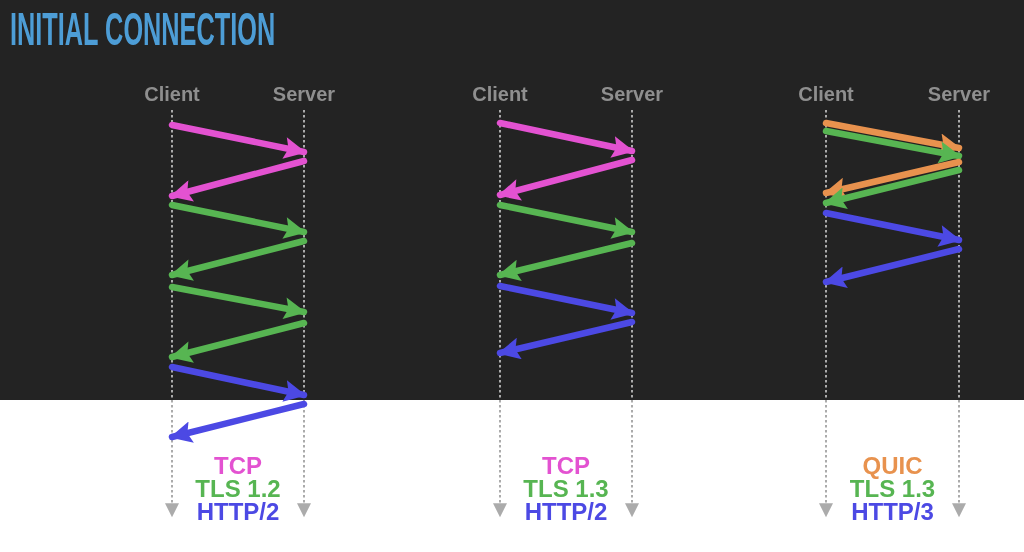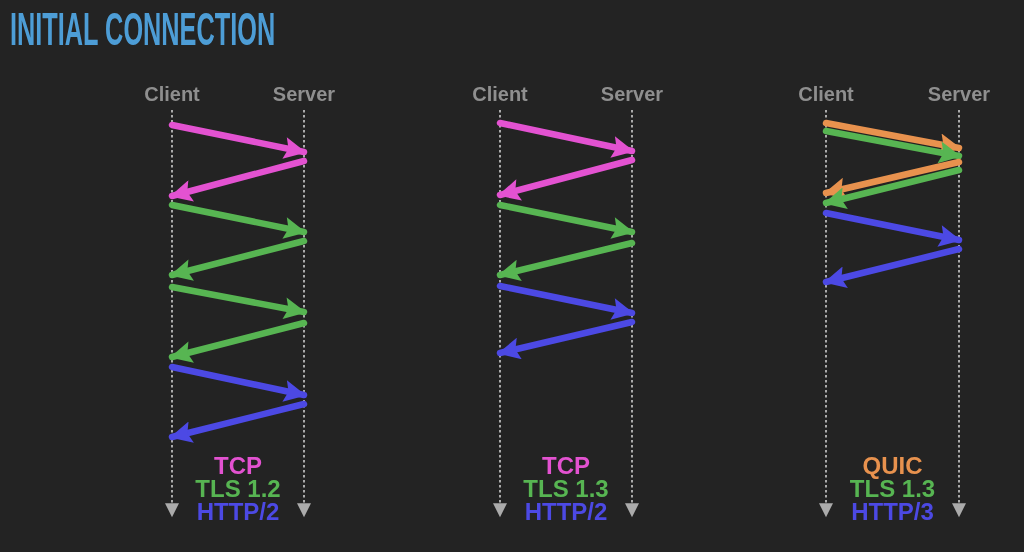--- a/index.html
+++ b/index.html
@@ -1,17 +1,17 @@
 <!DOCTYPE html>
 <html><head>
 <meta charset="utf-8">
 <style>
   html, body { margin: 0; padding: 0; }
   body { width: 1024px; height: 552px; overflow: hidden; font-family: "Liberation Sans", sans-serif; }
-  .stage { position: relative; width: 1024px; height: 552px; background: #232323; }
+  .stage { position: relative; width: 1024px; height: 400px; background: #232323; }
   .page-title {
     position: absolute; left: 10px; top: 2px; margin: 0;
     font-size: 46px; font-weight: bold; letter-spacing: 0px;
     transform: scaleX(0.55); transform-origin: 0 0;
     white-space: nowrap;
     font-family: "Liberation Sans", sans-serif;
   }
   svg.canvas { position: absolute; left: 0; top: 0; font-family: "Liberation Sans", sans-serif; }
   svg text { user-select: none; }
 </style>

